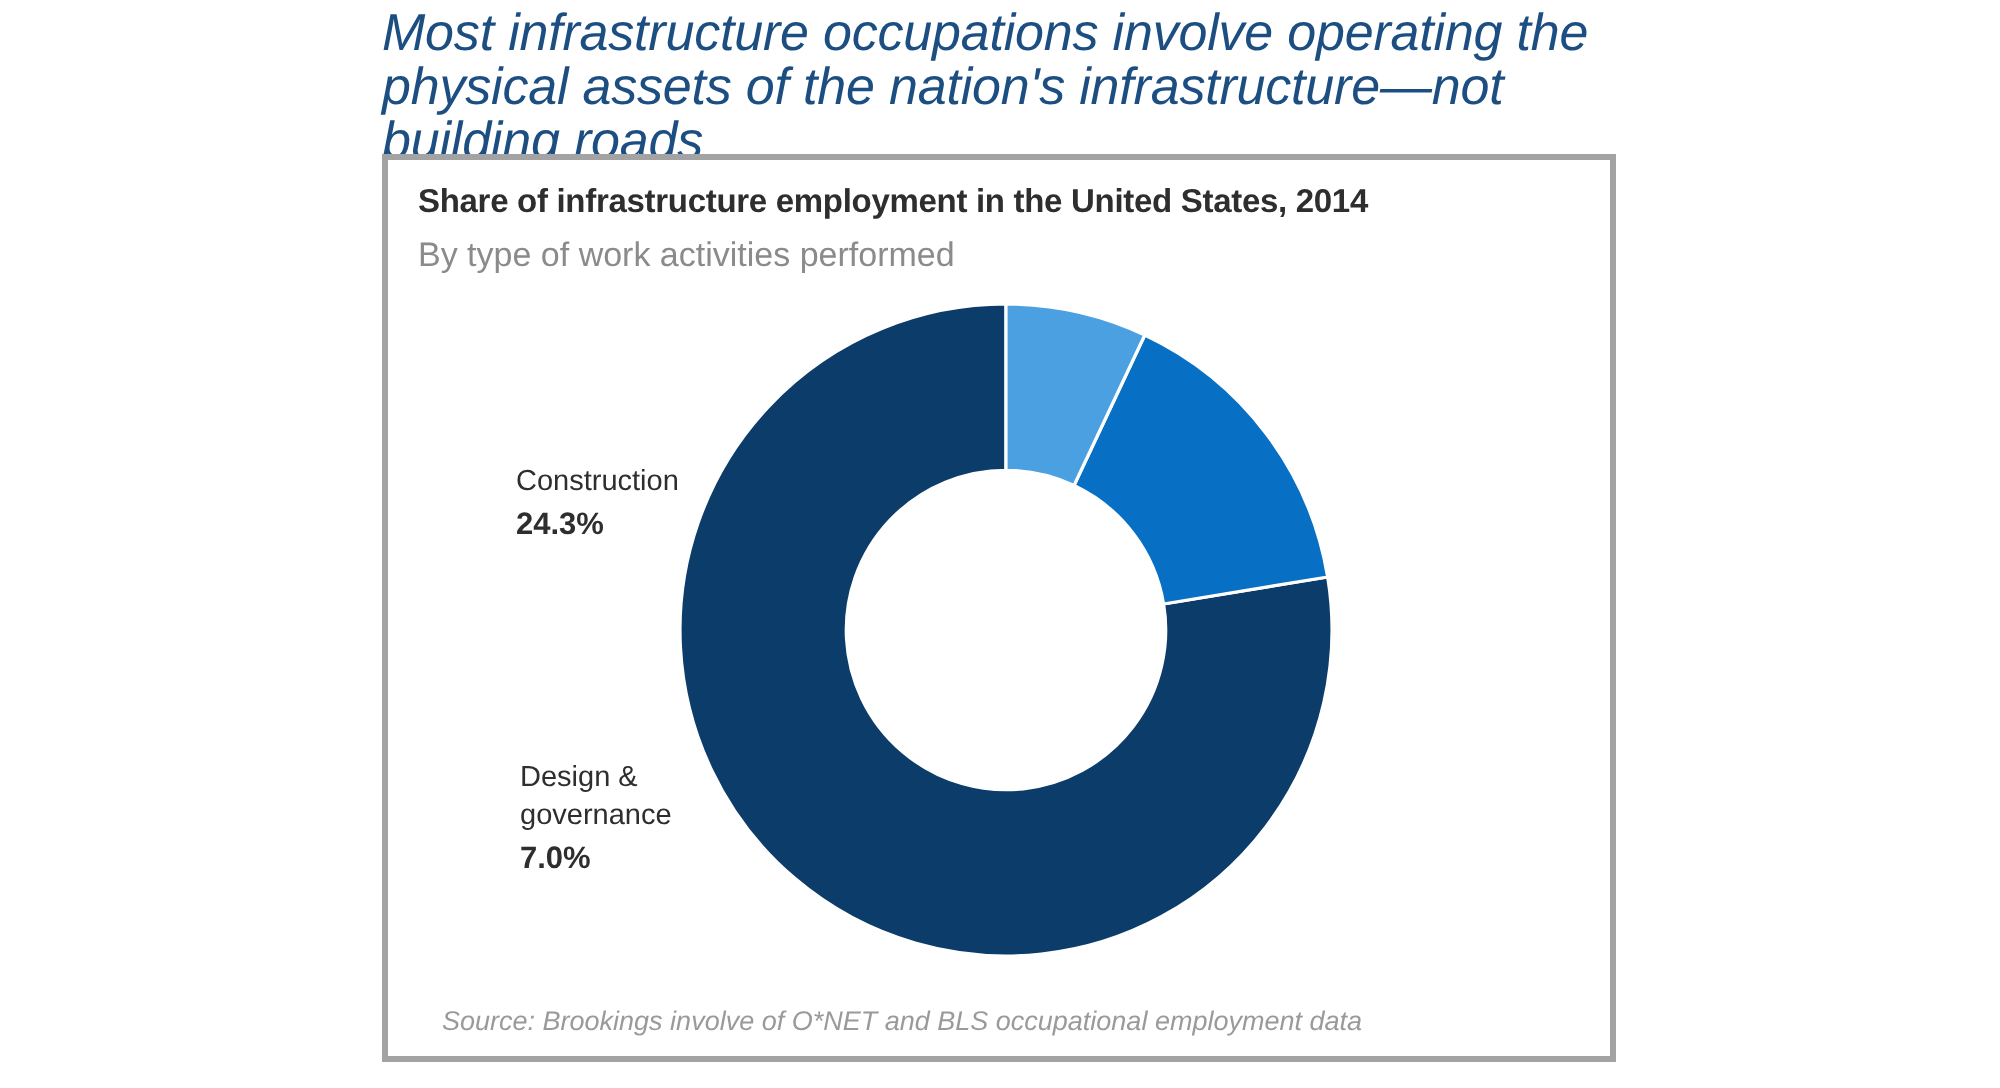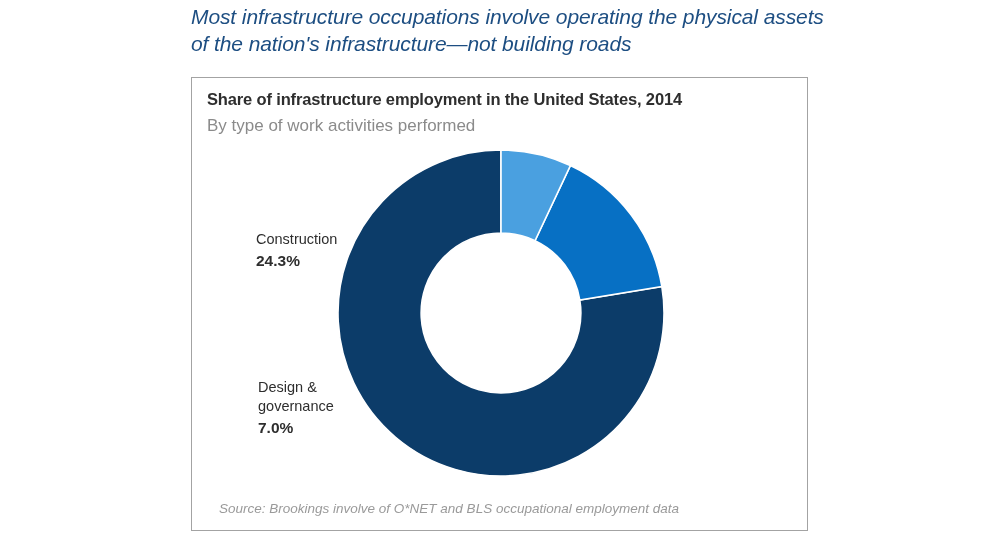--- a/index.html
+++ b/index.html
@@ -14,37 +14,37 @@
     overflow: hidden;
     position: relative;
   }
 
   
   #headline {
     position: absolute;
     left: 191px;
     top: 3px;
     width: 640px;
-    font-size: 21px;
+    font-size: 26px;
     font-style: italic;
     line-height: 27px;
     color: #1d4e82;
     letter-spacing: -0.1px;
   }
 
   
   #chart-card {
     position: absolute;
     left: 191px;
     top: 77px;
     width: 617px;
     height: 454px;
     box-sizing: border-box;
     background: #ffffff;
-    border: 1px solid #a3a3a3;
+    border: 3px solid #a3a3a3;
   }
 
   #chart-title {
     position: absolute;
     left: 15px;
     top: 12px;
     font-size: 16.5px;
     font-weight: bold;
     color: #2e2e2e;
     letter-spacing: -0.15px;

